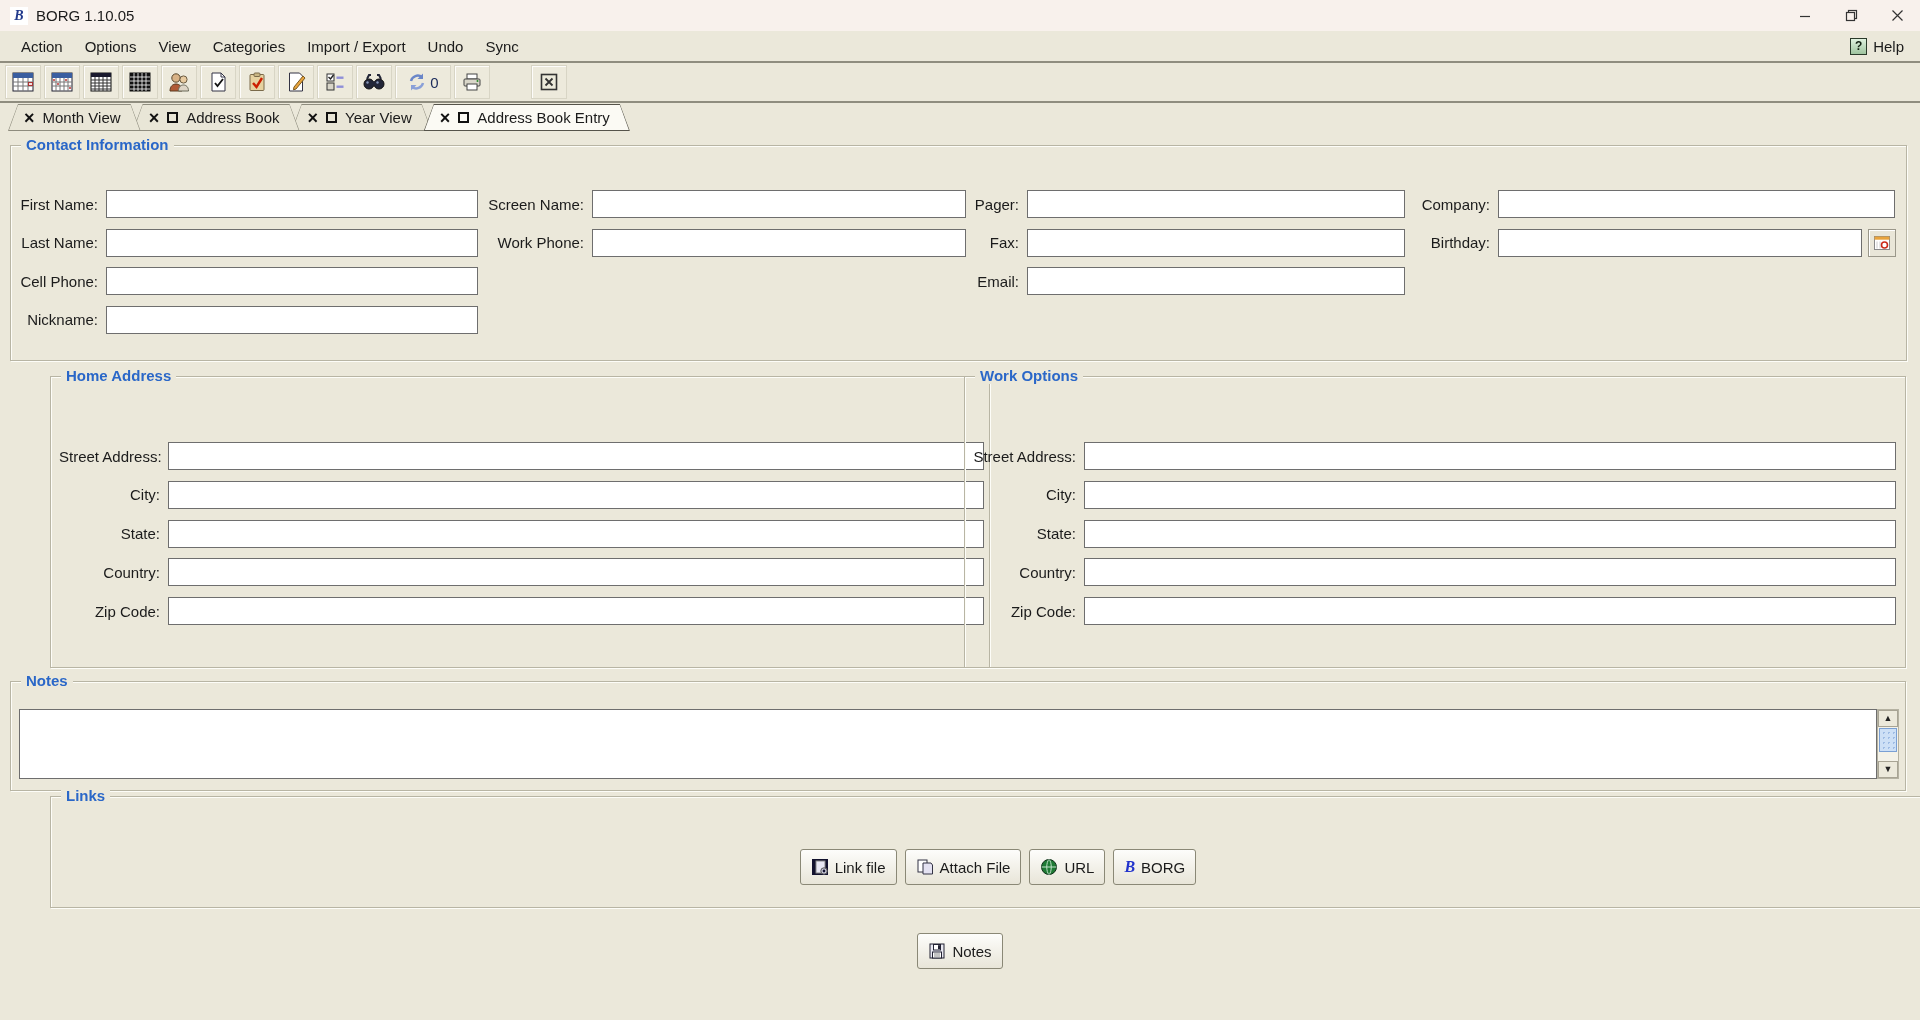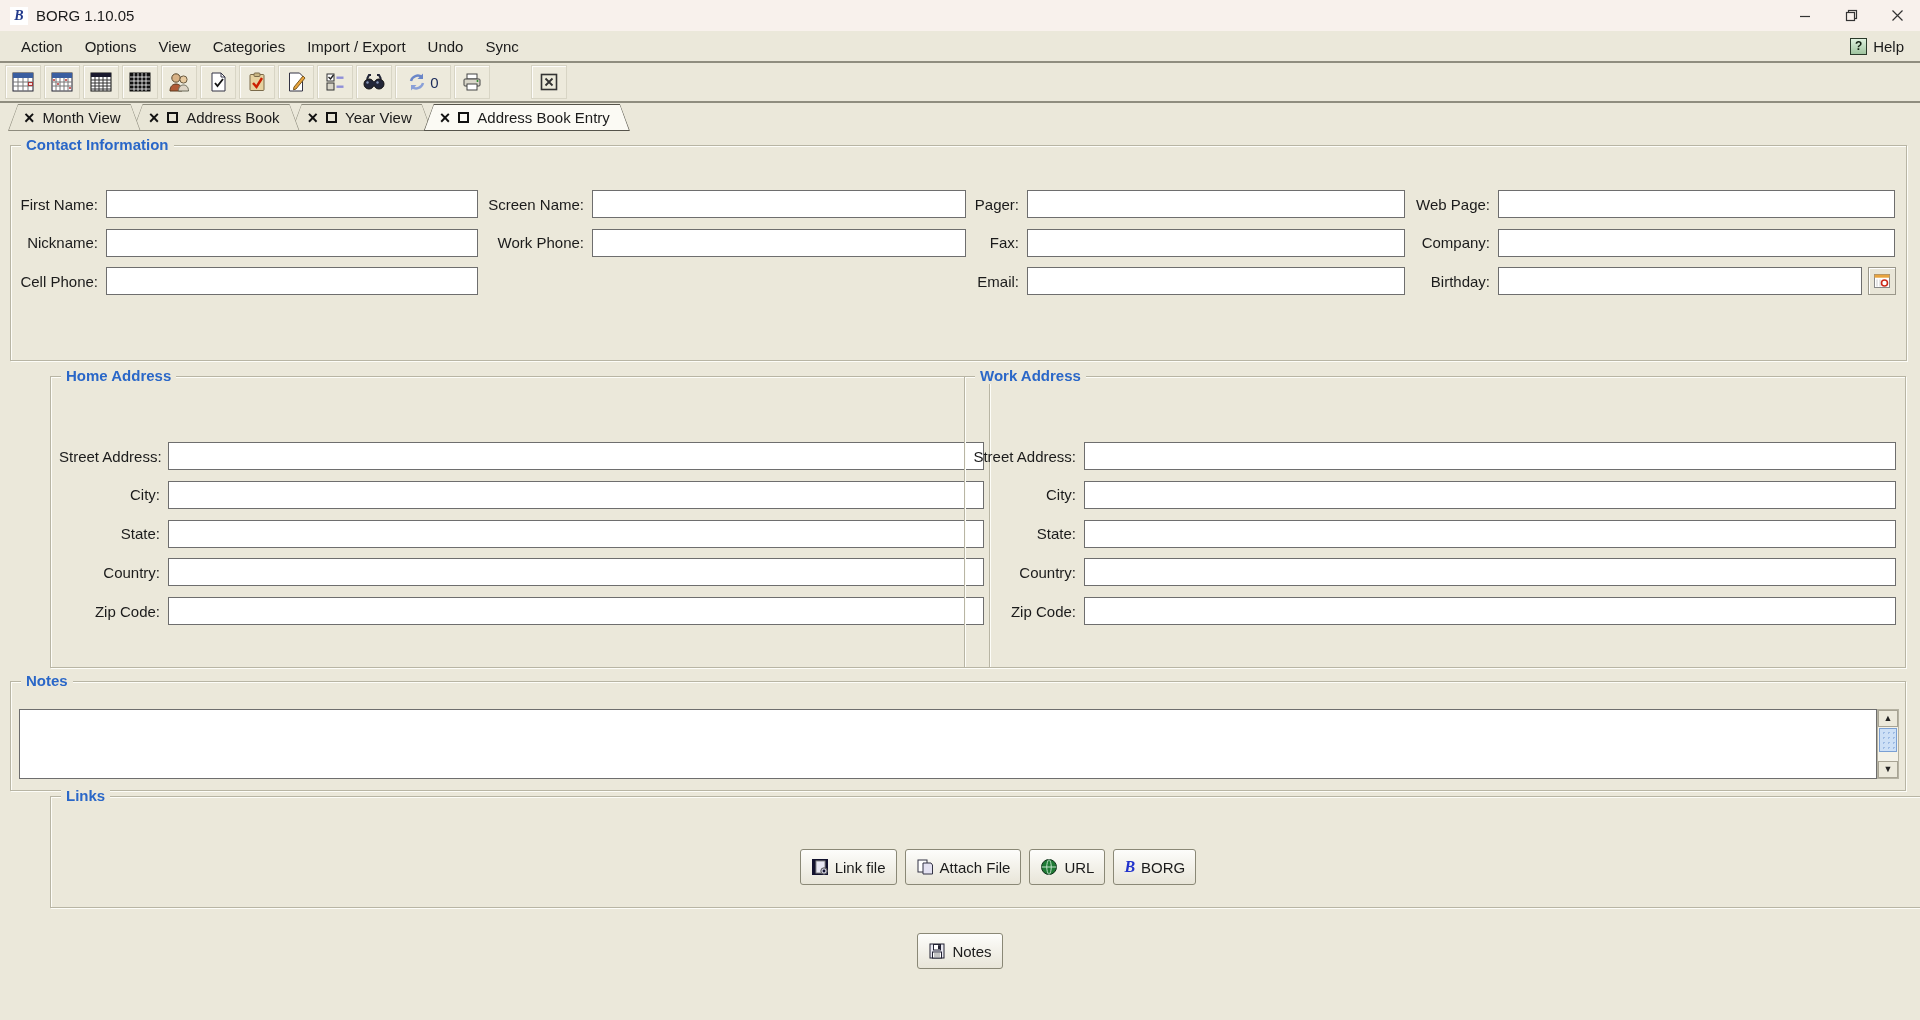--- a/index.html
+++ b/index.html
@@ -305,27 +305,31 @@
 
 <div class="groupbox" style="left:10px; top:145px; width:1897px; height:216px;">
   <span class="group-title">Contact Information</span>
 
   <div class="col" style="left:0; top:44px;">
     <div class="frow">
         <span class="flabel" style="width:87px">First Name:</span>
         <input type="text" style="width: 372px;" value="">
       </div>
     <div class="frow">
+        <span class="flabel" style="width:87px">Last Name:</span>
+        <input type="text" style="width: 372px;" value="">
+      </div>
+    <div class="frow">
+        <span class="flabel" style="width:87px">Cell Phone:</span>
+        <input type="text" style="width: 372px;" value="">
+      </div>
+    <div class="frow">
         <span class="flabel" style="width:87px">Nickname:</span>
         <input type="text" style="width: 372px;" value="">
       </div>
-    <div class="frow">
-        <span class="flabel" style="width:87px">Cell Phone:</span>
-        <input type="text" style="width: 372px;" value="">
-      </div>
   </div>
 
   <div class="col" style="left:470px; top:44px;align-items:flex-end;">
     <div class="frow">
         <span class="flabel" style="width:103px">Screen Name:</span>
         <input type="text" style="width: 374px;" value="">
       </div>
     <div class="frow">
         <span class="flabel" style="width:103px">Work Phone:</span>
         <input type="text" style="width: 374px;" value="">
@@ -341,24 +345,20 @@
         <span class="flabel" style="width:103px">Fax:</span>
         <input type="text" style="width: 378px;" value="">
       </div>
     <div class="frow">
         <span class="flabel" style="width:103px">Email:</span>
         <input type="text" style="width: 378px;" value="">
       </div>
   </div>
 
   <div class="col" style="left:1375px; top:44px;">
-    <div class="frow">
-        <span class="flabel" style="width:104px">Web Page:</span>
-        <input type="text" style="width: 397px;" value="">
-      </div>
     <div class="frow">
         <span class="flabel" style="width:104px">Company:</span>
         <input type="text" style="width: 397px;" value="">
       </div>
     <div class="frow">
       <span class="flabel" style="width:104px">Birthday:</span>
       <input type="text" style="width: 364px;" value="">
       <span class="date-btn">
         <svg width="18" height="18" viewBox="0 0 18 18">
             <rect x="1.5" y="2.5" width="15" height="13" fill="#fff" stroke="#888"></rect>
@@ -391,21 +391,21 @@
         <input type="text" style="width: 816px;" value="">
       </div>
     <div class="frow">
         <span class="flabel" style="width:101px">Zip Code:</span>
         <input type="text" style="width: 816px;" value="">
       </div>
   </div>
 </div>
 
 <div class="groupbox" style="left:964px; top:376px; width:942px; height:292px;">
-  <span class="group-title">Work Address</span>
+  <span class="group-title">Work Options</span>
   <div class="col" style="left:2px; top:65px; gap:10.75px;">
     <div class="frow">
         <span class="flabel" style="width:109px">Street Address:</span>
         <input type="text" style="width: 812px;" value="">
       </div>
     <div class="frow">
         <span class="flabel" style="width:109px">City:</span>
         <input type="text" style="width: 812px;" value="">
       </div>
     <div class="frow">

